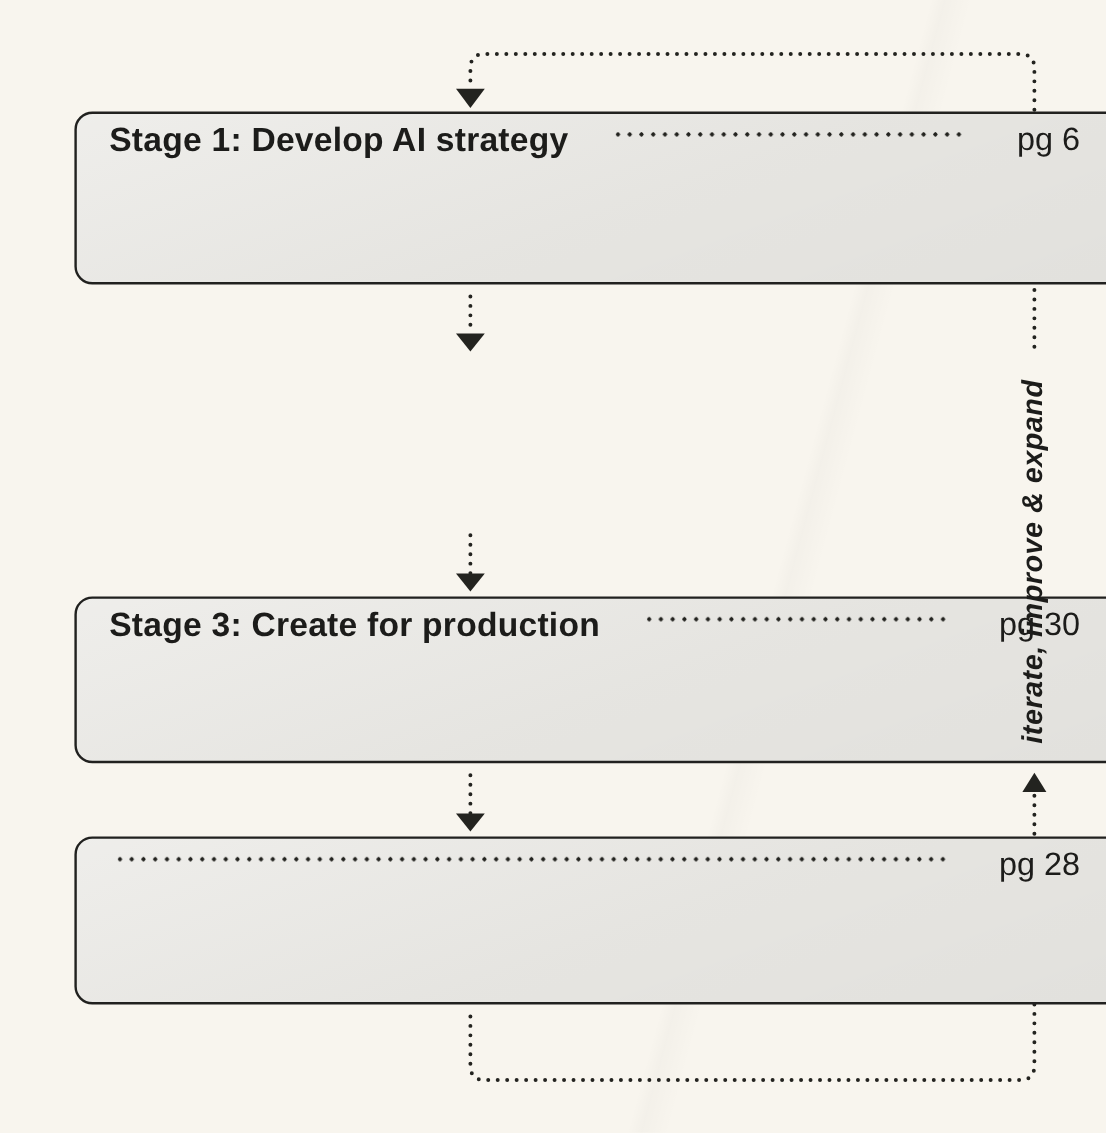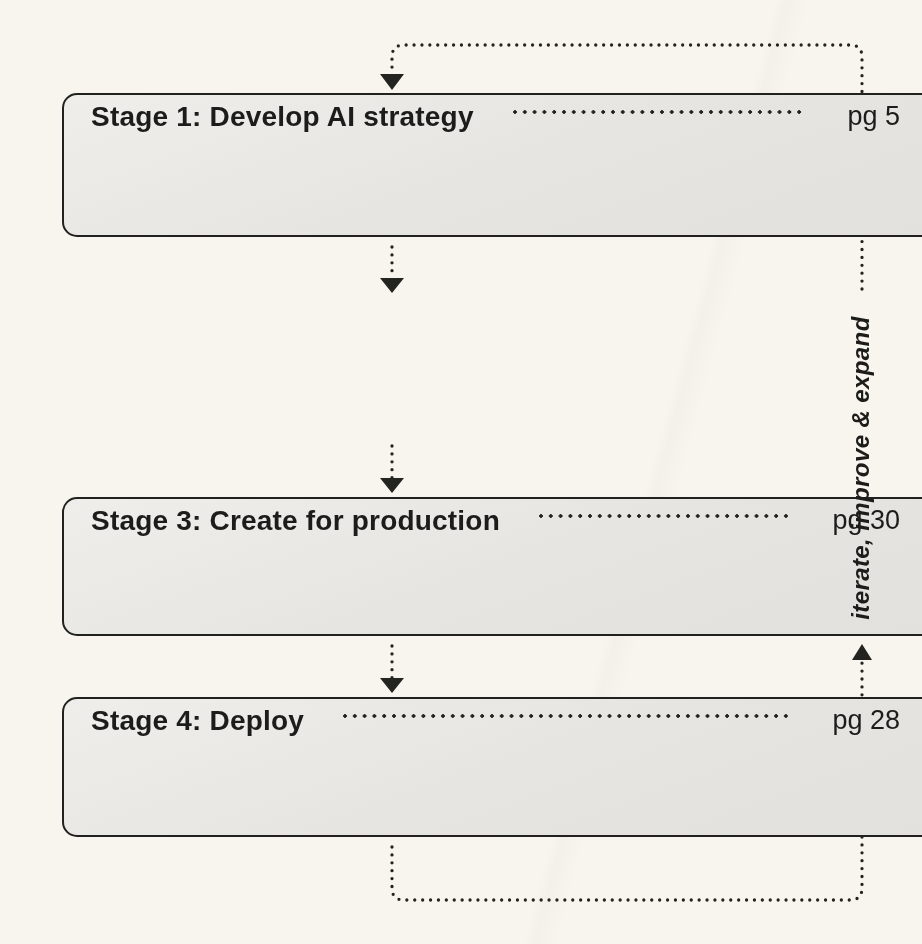--- a/index.html
+++ b/index.html
@@ -107,31 +107,30 @@
     <path class="dotted" d="M392 646 V678"></path>
     <polygon class="arrowhead" points="380,678 404,678 392,693"></polygon>
 
     <path class="dotted" d="M392 847 V888 Q392 900 404 900 H850 Q862 900 862 888 V663"></path>
     <polygon class="arrowhead" points="852,660 872,660 862,644"></polygon>
   </svg>
 
   <div class="stage-box" style="top:93px;height:144px">
     <span class="stage-label">Stage 1: Develop AI strategy</span>
     <span class="leader"></span>
-    <span class="stage-page">pg 5</span>
+    <span class="stage-page">pg 6</span>
   </div>
 
 
   <div class="stage-box" style="top:497px;height:139px">
     <span class="stage-label">Stage 3: Create for production</span>
     <span class="leader"></span>
     <span class="stage-page">pg 30</span>
   </div>
 
   <div class="stage-box" style="top:697px;height:140px">
-    <span class="stage-label">Stage 4: Deploy</span>
     <span class="leader"></span>
     <span class="stage-page">pg 28</span>
   </div>
 
   <div class="loop-label">iterate, improve &amp; expand</div>
 
 </div>
 
 </body></html>

